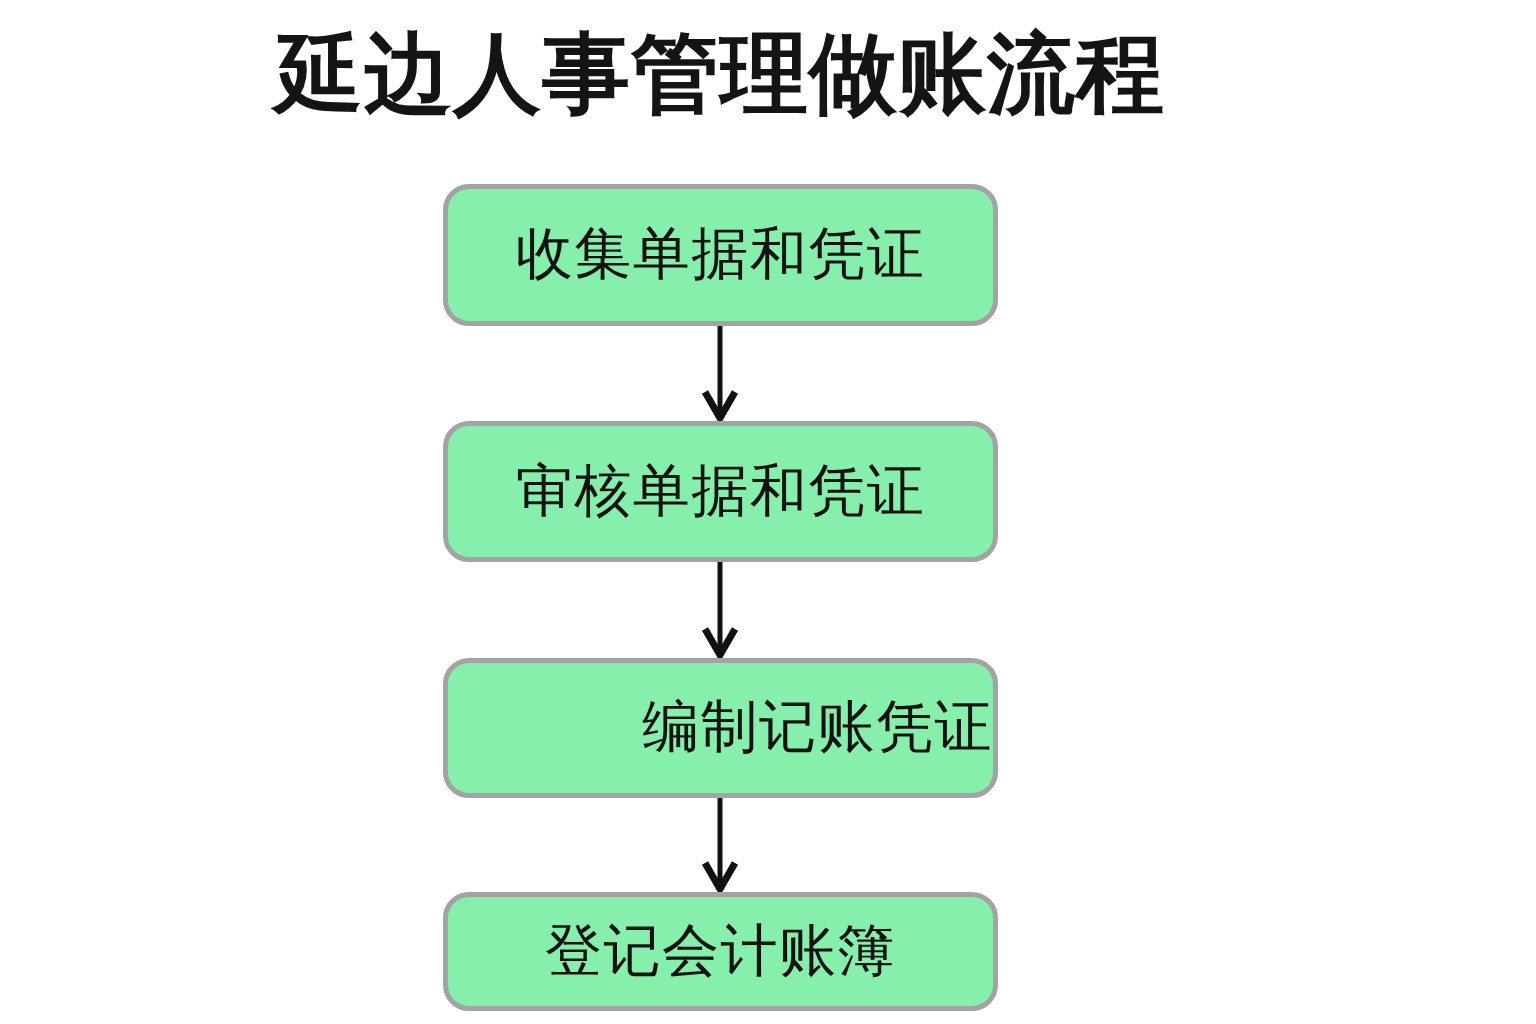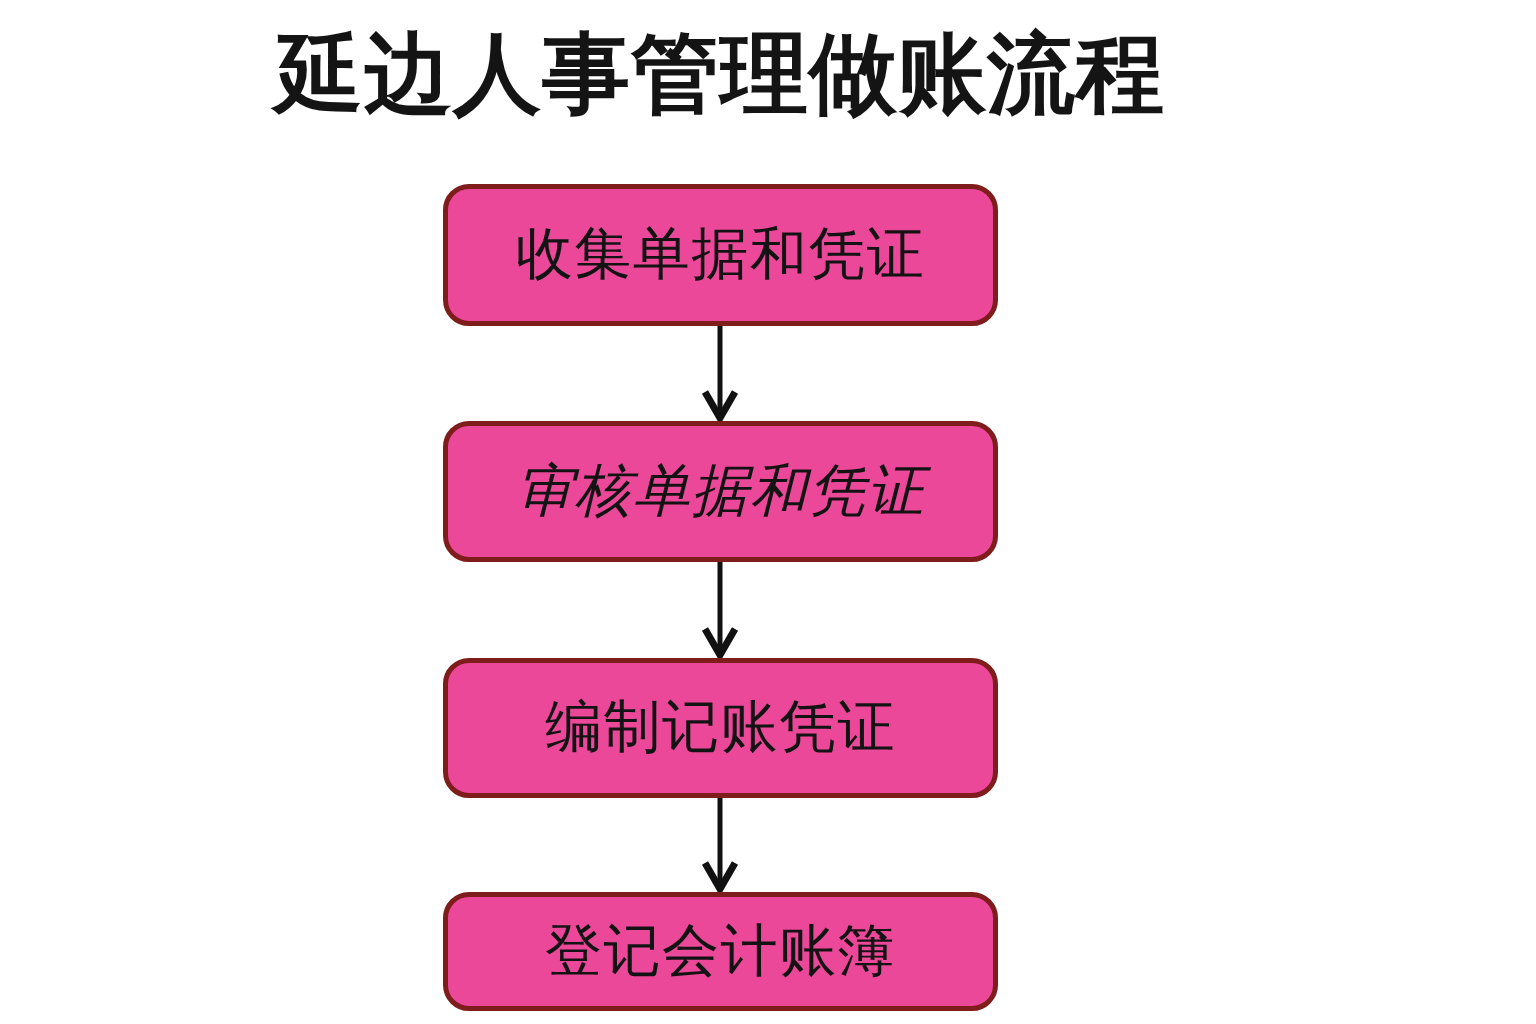--- a/index.html
+++ b/index.html
@@ -44,30 +44,30 @@
     left: 443px;
     top: 176px;
     width: 555px;
   }
 
   .node {
     position: absolute;
     left: 0;
     width: 555px;
     box-sizing: border-box;
-    border: 5px solid #7f1d1d;
+    border: 5px solid #a3a3a3;
     border-radius: 26px;
-    background: #ec4899;
+    background: #86efac;
     display: flex;
     align-items: center;
     justify-content: center;
   }
   .node-1 { top: 0px;   height: 142px; }
-  .node-2 { top: 237px; height: 141px; font-style: italic; }
-  .node-3 { top: 474px; height: 140px; }
+  .node-2 { top: 237px; height: 141px; }
+  .node-3 { top: 474px; height: 140px; justify-content: flex-end; }
   .node-4 { top: 708px; height: 119px; }
 
   .node-label {
     font-size: 57px;
     line-height: 62px;
     font-weight: 500;
     letter-spacing: 1.5px;
     color: #131313;
     white-space: nowrap;
     text-align: center;

